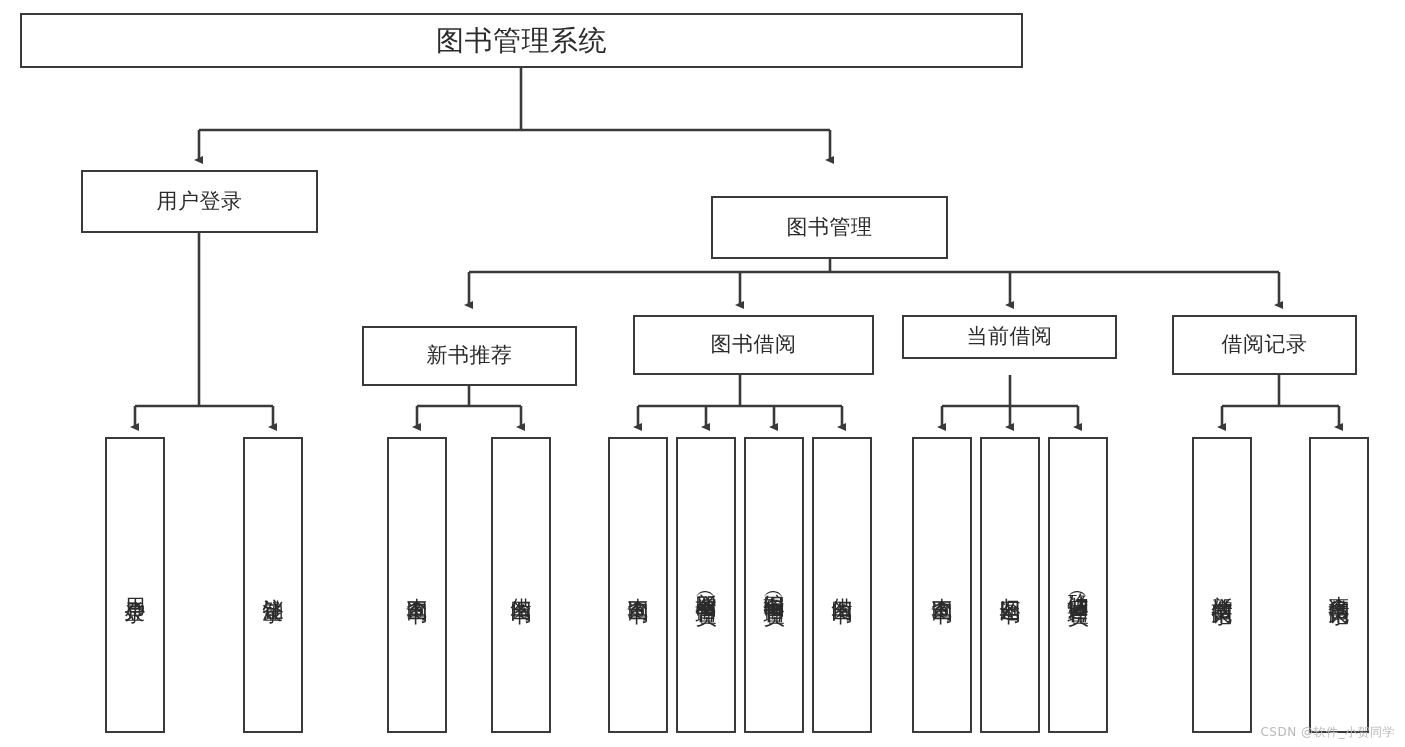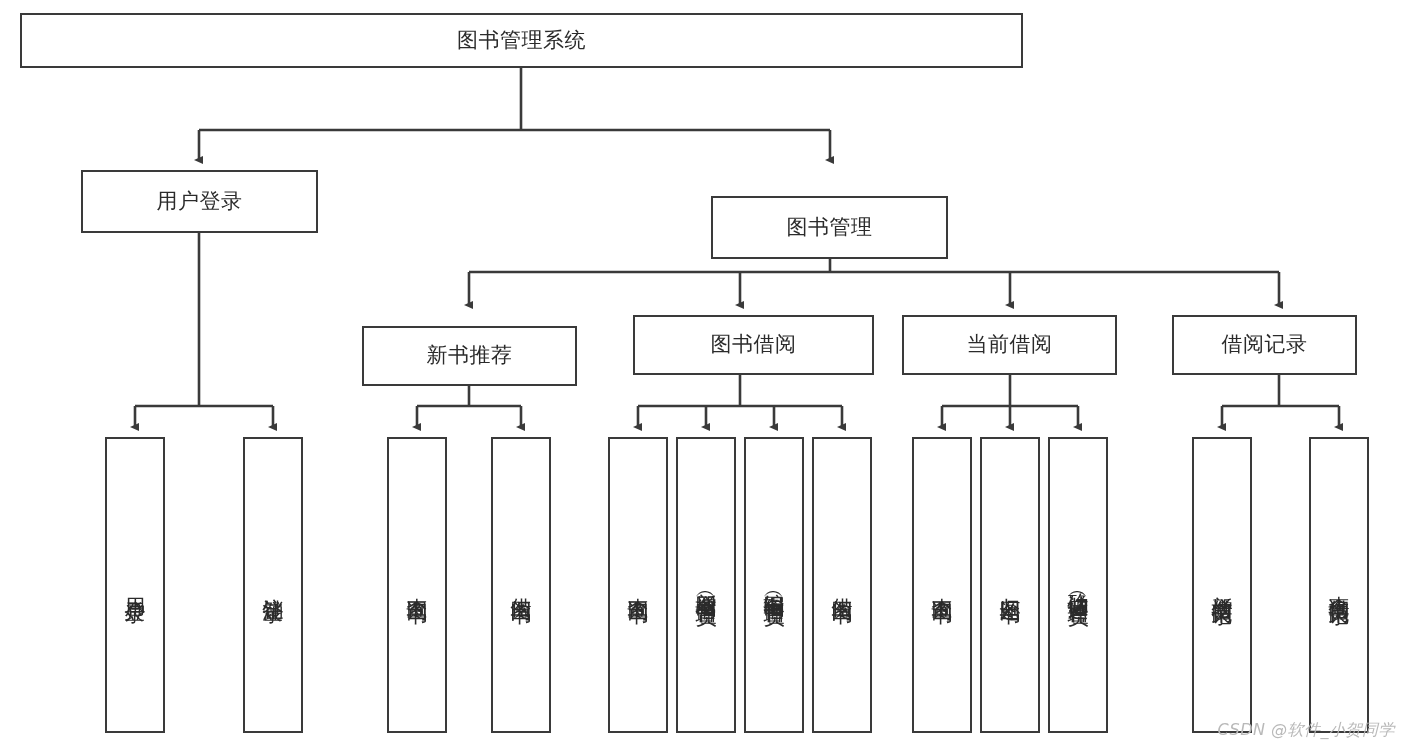--- a/index.html
+++ b/index.html
@@ -40,44 +40,43 @@
     text-align: center;
     line-height: 1.12;
     white-space: nowrap;
   }
   
   .node.h .lbl {
     font-size: 21px;
     letter-spacing: 0.5px;
   }
   .node.root .lbl {
-    font-size: 21px;
+    font-size: 28px;
   }
   
   .node.v {
     align-items: center;
   }
   .node.v .lbl {
     writing-mode: vertical-rl;
     text-orientation: upright;
     font-size: 21px;
     line-height: 1.05;
     letter-spacing: 2px;
     max-height: 100%;
   }
   #watermark {
     position: absolute;
     right: 10px;
     bottom: 6px;
-    font-size: 16px;
+    font-size: 12px;
     color: #b9b9b9;
     letter-spacing: 0.5px;
     white-space: nowrap;
     font-family: "DejaVu Sans", "Liberation Sans", sans-serif;
-    font-style: italic;
   }
 </style>
 </head>
 <body>
 
 <div id="canvas">
 
   <svg class="edges" viewBox="0 0 1405 747">
     <defs>
       <marker id="arrow" markerWidth="10" markerHeight="10" refX="5" refY="5" orient="auto" markerUnits="userSpaceOnUse">
@@ -138,21 +137,21 @@
   <div class="node h" style="left:711px; top:170px; width:237px; height:63px;margin-top:26px;">
     <span class="lbl">图书管理</span>
   </div>
 
   <div class="node h" style="left:362px; top:326px; width:215px; height:60px;">
     <span class="lbl">新书推荐</span>
   </div>
   <div class="node h" style="left:633px; top:315px; width:241px; height:60px;">
     <span class="lbl">图书借阅</span>
   </div>
-  <div class="node h" style="left:902px; top:315px; width:215px; height:60px;">
+  <div class="node h" style="left:902px; top:315px; width:215px; height:44px;">
     <span class="lbl">当前借阅</span>
   </div>
   <div class="node h" style="left:1172px; top:315px; width:185px; height:60px;">
     <span class="lbl">借阅记录</span>
   </div>
 
   <div class="node v" style="left:105px; top:437px; width:60px; height:296px;">
     <span class="lbl">用户登录</span>
   </div>
   <div class="node v" style="left:243px; top:437px; width:60px; height:296px;">

